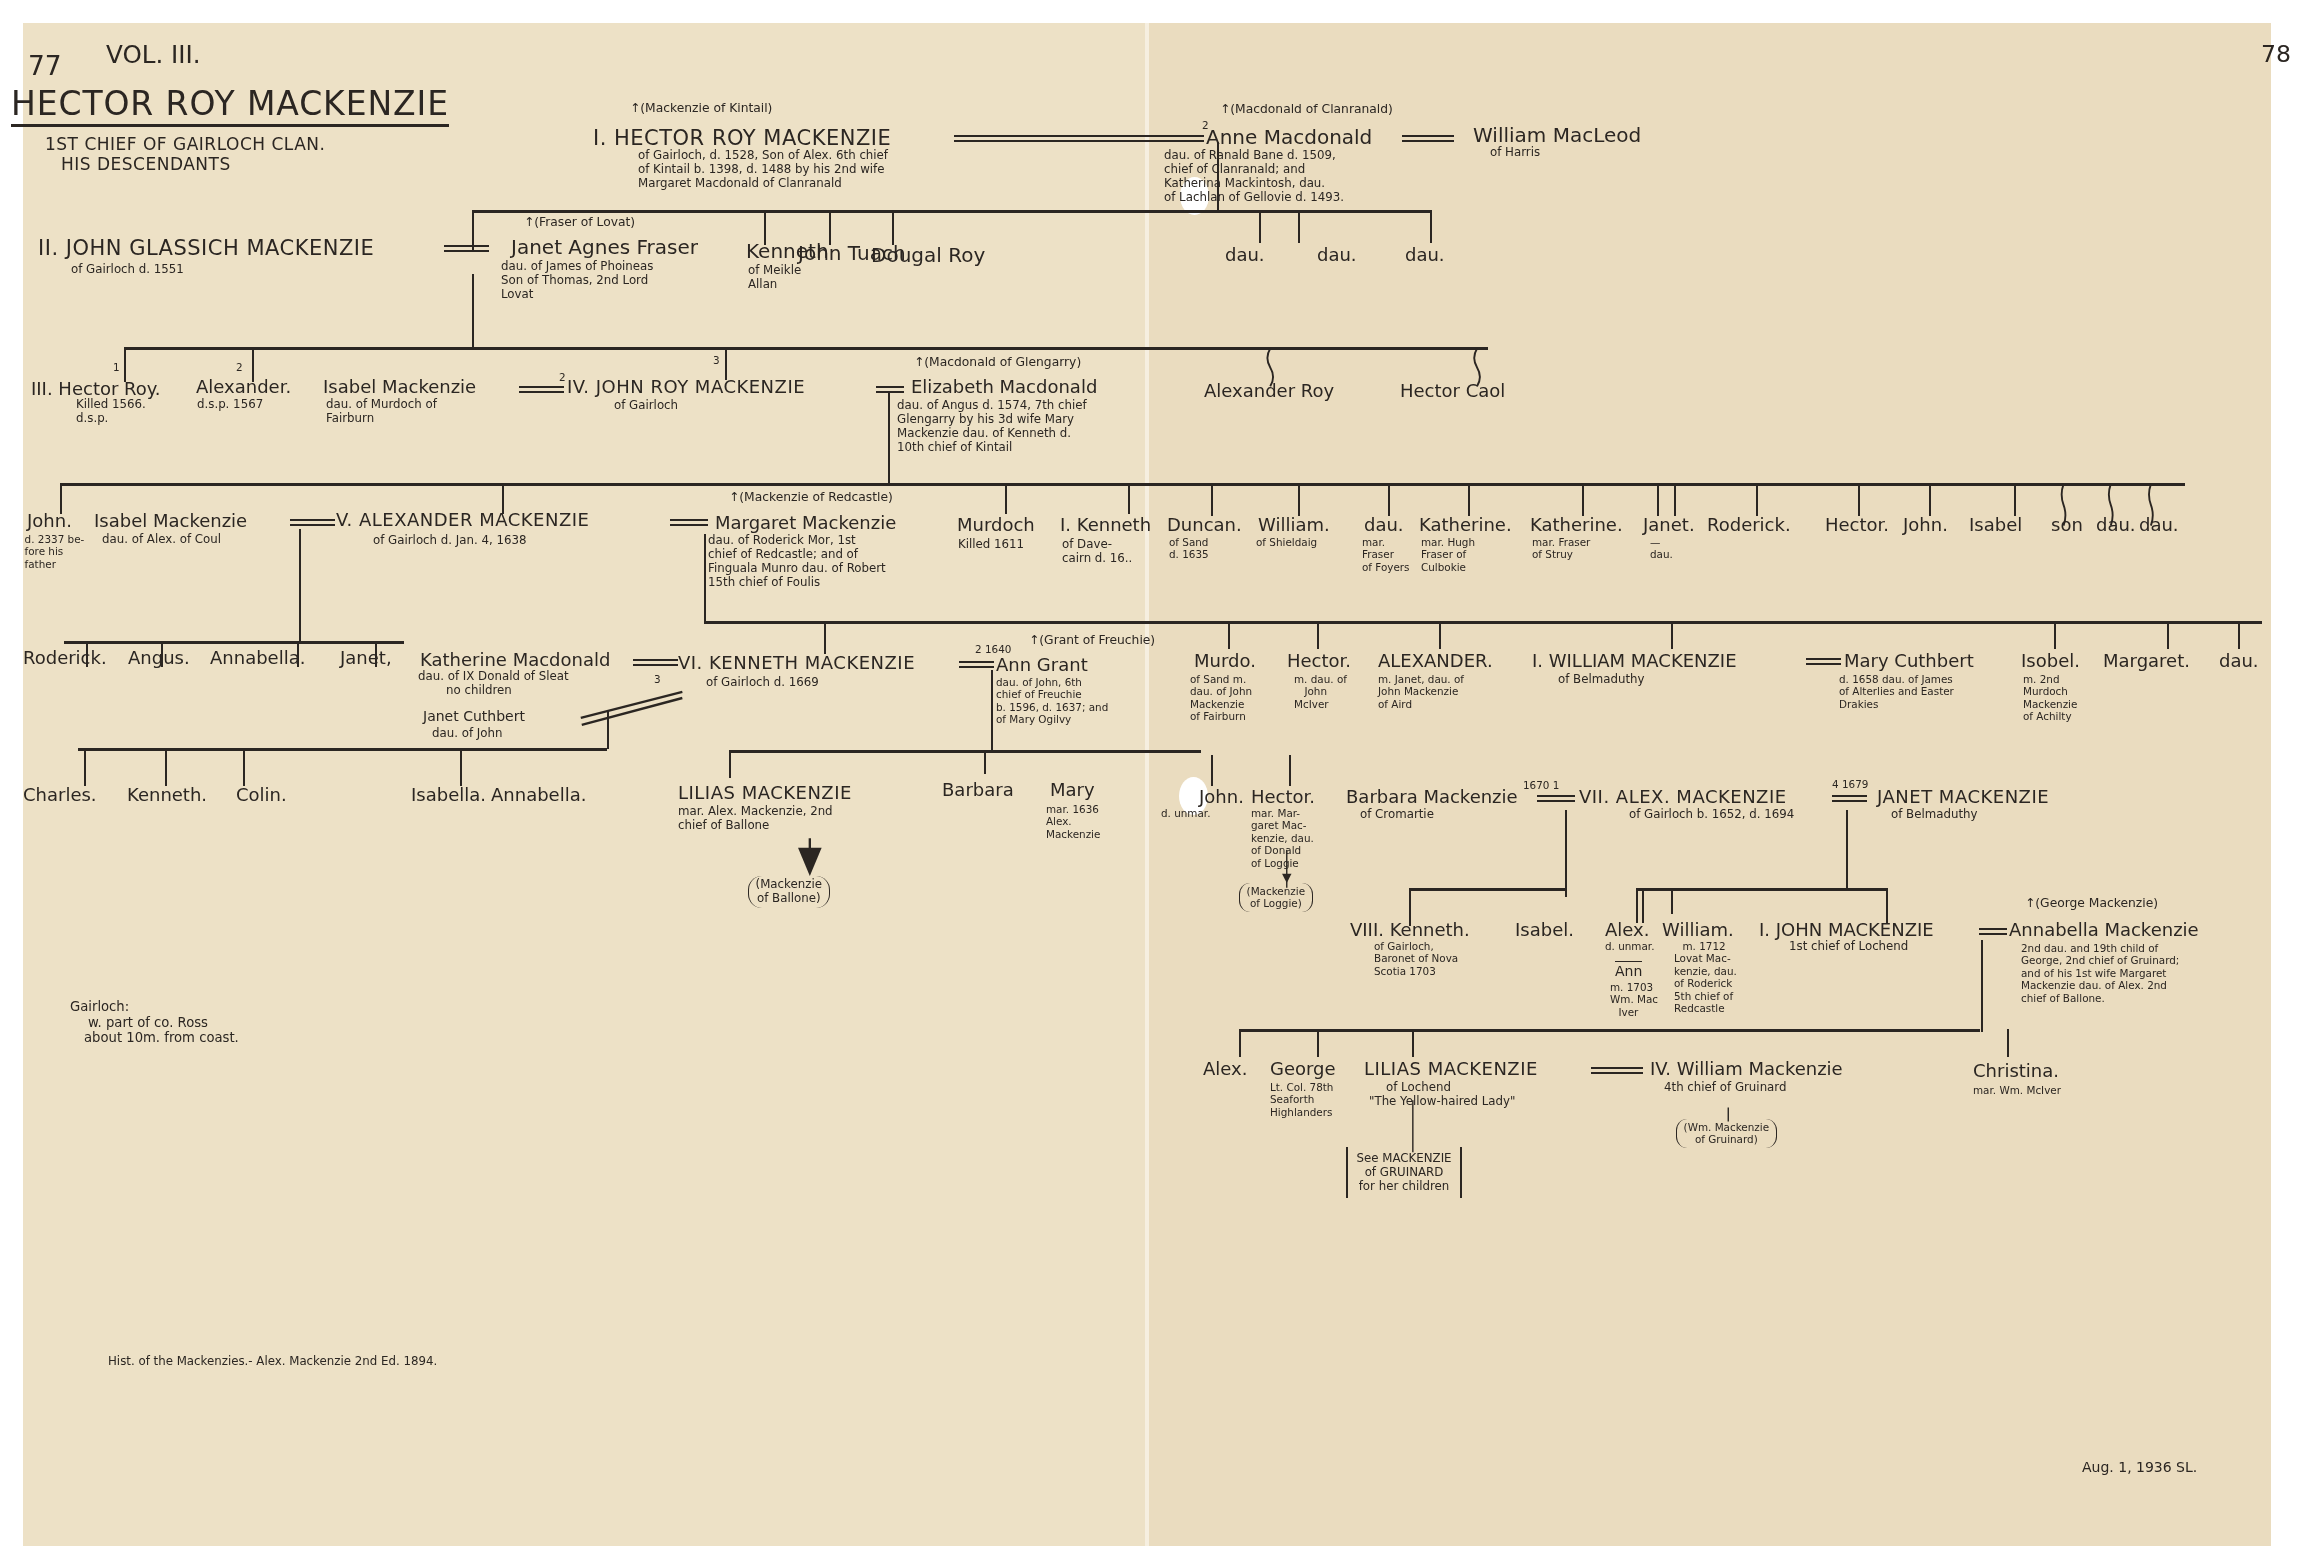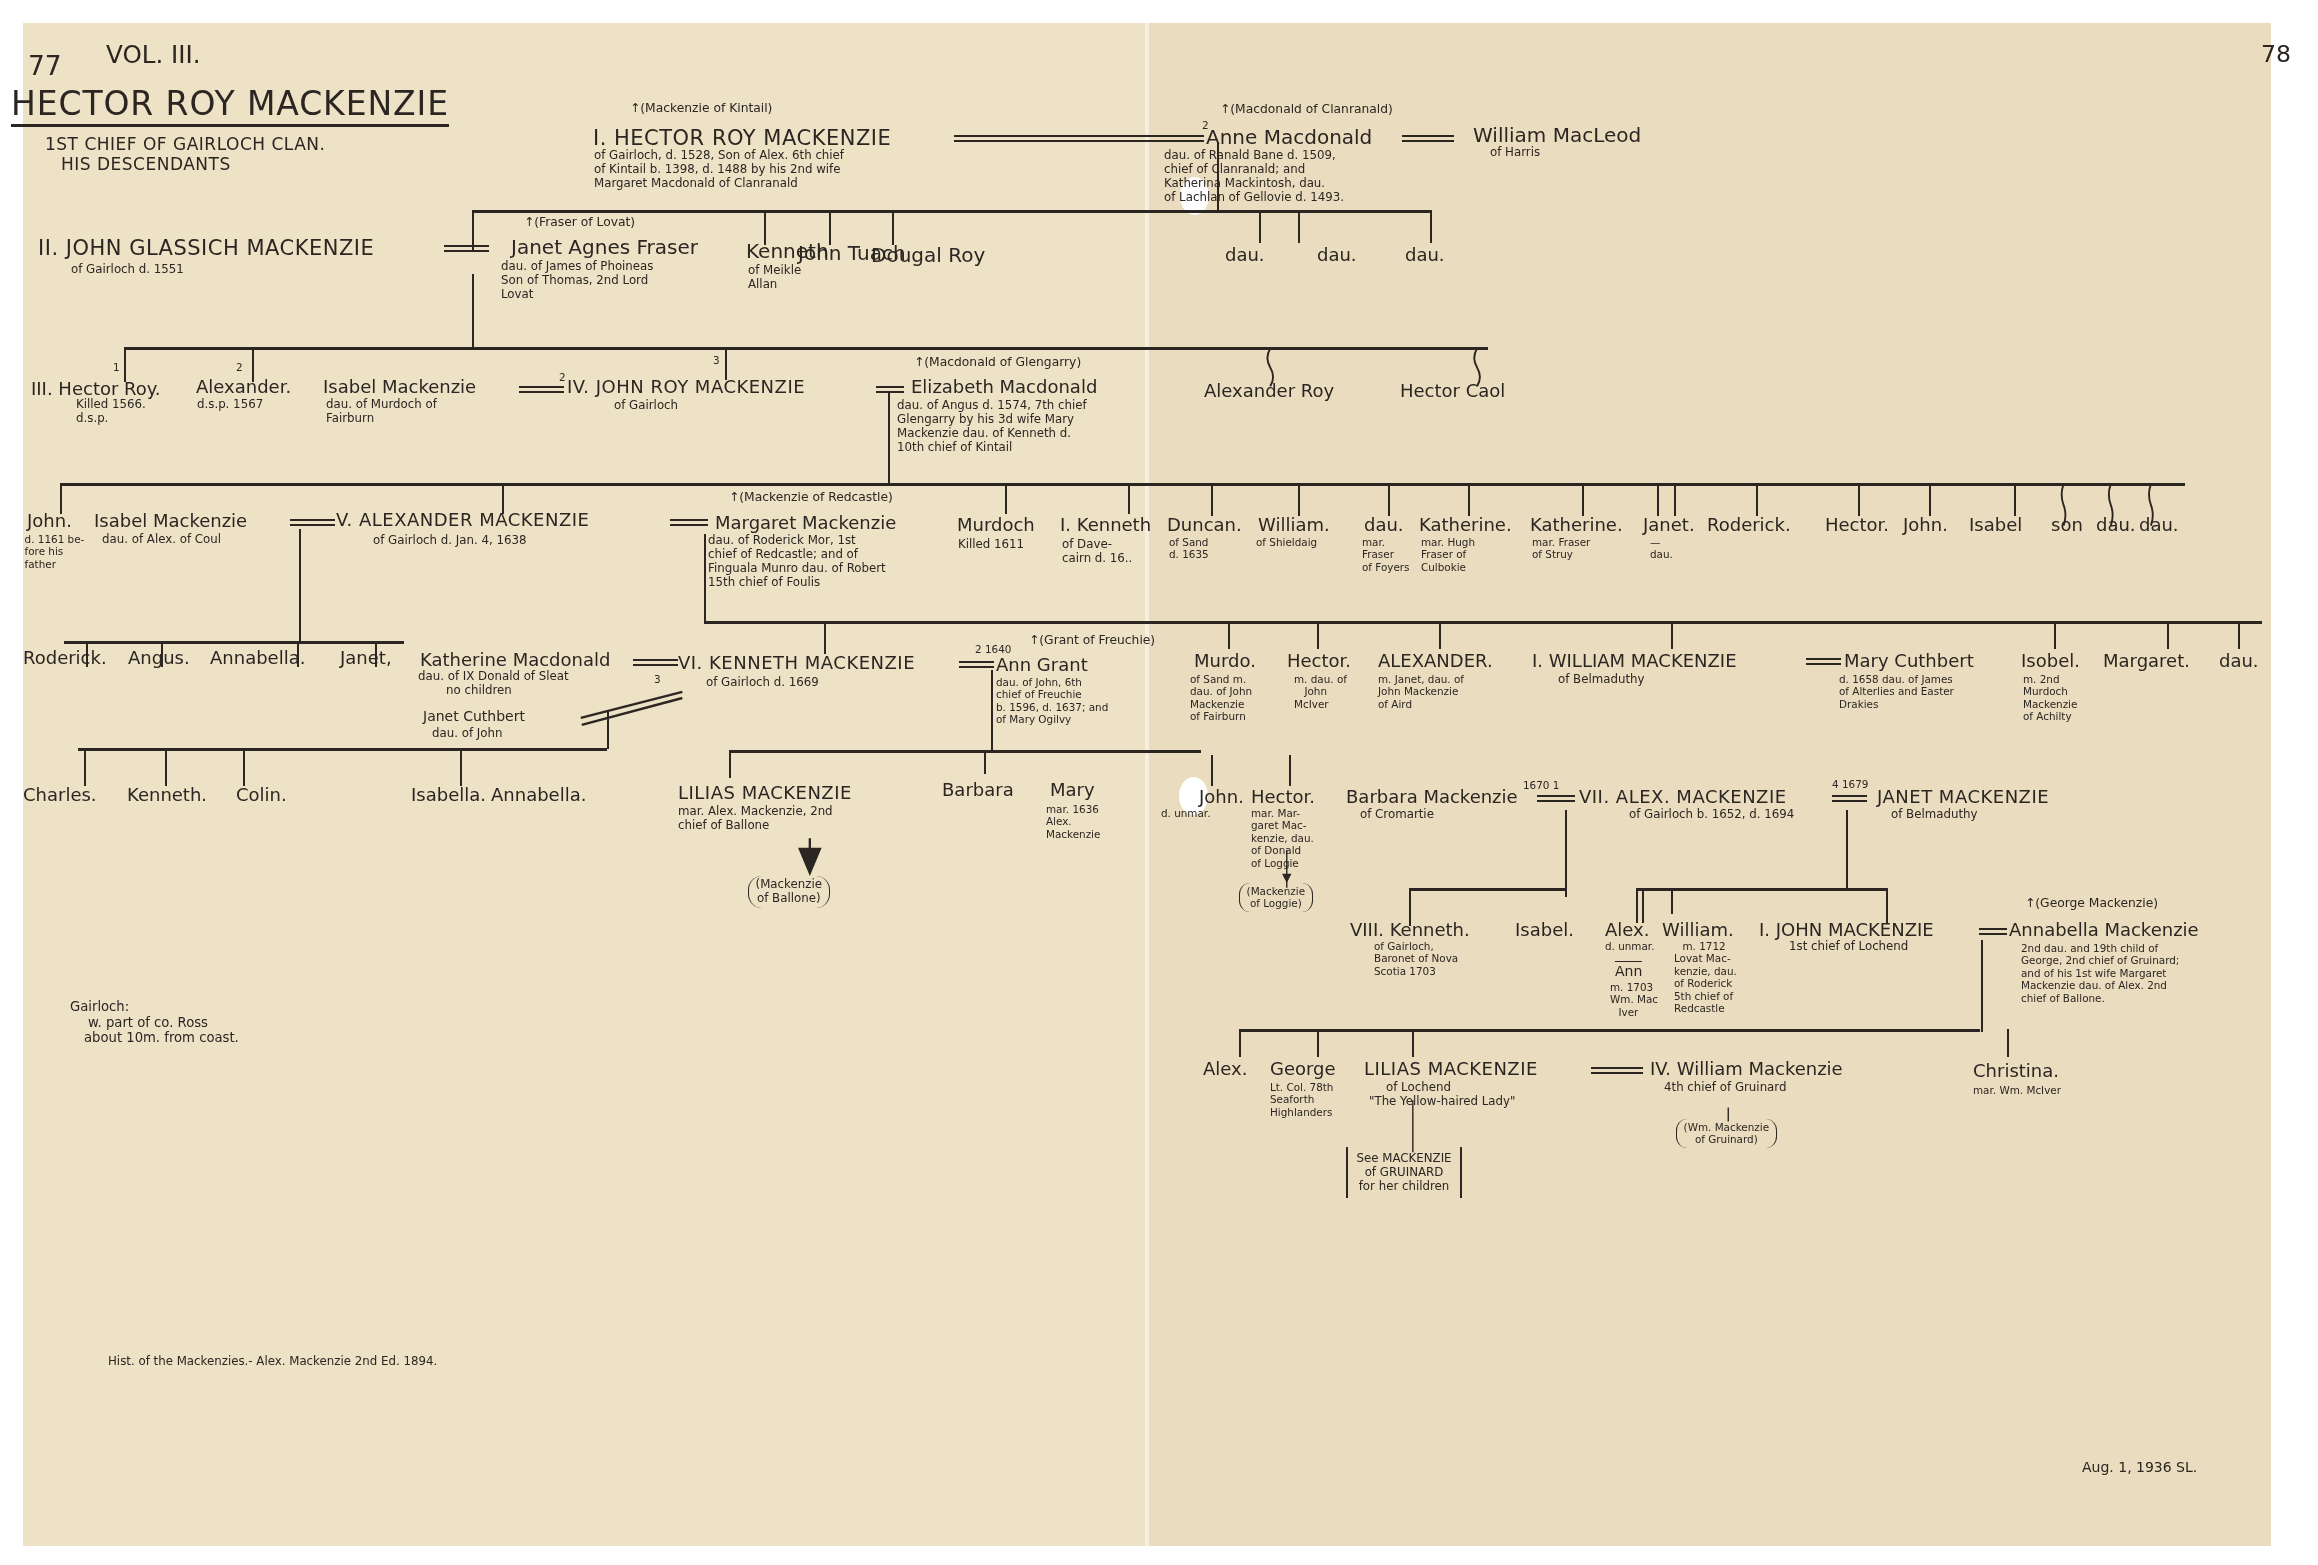--- a/index.html
+++ b/index.html
@@ -78,21 +78,21 @@
 <div class="v" style="left:1565px;top:810px;height:87px;"></div>
 <div class="h" style="left:1409px;top:888px;width:156px;"></div>
 <div class="v" style="left:1846px;top:810px;height:78px;"></div>
 <div class="h" style="left:1636px;top:888px;width:250px;"></div>
 <div class="v" style="left:1981px;top:940px;height:92px;"></div>
 <div class="h" style="left:1239px;top:1029px;width:741px;"></div>
 
 <div class="t note" style="left:630px;top:102px;">↑(Mackenzie of Kintail)</div>
 <div class="t caps" style="left:593px;top:127px;">I. HECTOR ROY MACKENZIE</div>
 <div class="eq" style="left:954px;top:135px;width:250px;"></div>
-<div class="t sm" style="left:594px;top:149px;">
+<div class="t sm" style="left:638px;top:149px;">
   <div>of Gairloch, d. 1528, Son of Alex. 6th chief</div>
   <div>of Kintail b. 1398, d. 1488 by his 2nd wife</div>
   <div>Margaret Macdonald of Clanranald</div>
 </div>
 <div class="t note" style="left:1220px;top:103px;">↑(Macdonald of Clanranald)</div>
 <div class="t xs" style="left:1202px;top:119px;">2</div>
 <div class="t big" style="left:1206px;top:127px;">Anne Macdonald</div>
 <div class="eq" style="left:1402px;top:135px;width:52px;"></div>
 <div class="t big" style="left:1473px;top:125px;">William MacLeod</div>
 <div class="t sm" style="left:1490px;top:146px;">of Harris</div>
@@ -165,21 +165,21 @@
   <line x1="2725" y1="1800" x2="2725" y2="1880" stroke="#2b2622" stroke-width="3"></line>
   <polygon points="2715,1850 2735,1850 2725,1870" fill="#2b2622"></polygon>
   <line x1="3660" y1="2345" x2="3660" y2="2375" stroke="#2b2622" stroke-width="3"></line>
   <line x1="2992" y1="2330" x2="2992" y2="2440" stroke="#2b2622" stroke-width="3"></line>
 </svg>
 <div class="t med" style="left:1204px;top:382px;">Alexander Roy</div>
 <div class="t med" style="left:1400px;top:382px;">Hector Caol</div>
 
 <div class="t med" style="left:27px;top:512px;">John.</div>
 <div class="t xs" style="left:24.6px;top:533px;">
-  <div>d. 1161 be-</div>
+  <div>d. 2337 be-</div>
   <div>fore his</div>
   <div>father</div>
 </div>
 <div class="t med" style="left:94px;top:512px;">Isabel Mackenzie</div>
 <div class="t sm" style="left:102px;top:533px;">dau. of Alex. of Coul</div>
 <div class="eq" style="left:290px;top:519px;width:45px;"></div>
 <div class="t med" style="left:336px;top:511px;letter-spacing:0.5px;">V. ALEXANDER MACKENZIE</div>
 <div class="t sm" style="left:373px;top:534px;">of Gairloch d. Jan. 4, 1638</div>
 <div class="eq" style="left:670px;top:519px;width:38px;"></div>
 <div class="t note" style="left:729px;top:491px;">↑(Mackenzie of Redcastle)</div>

